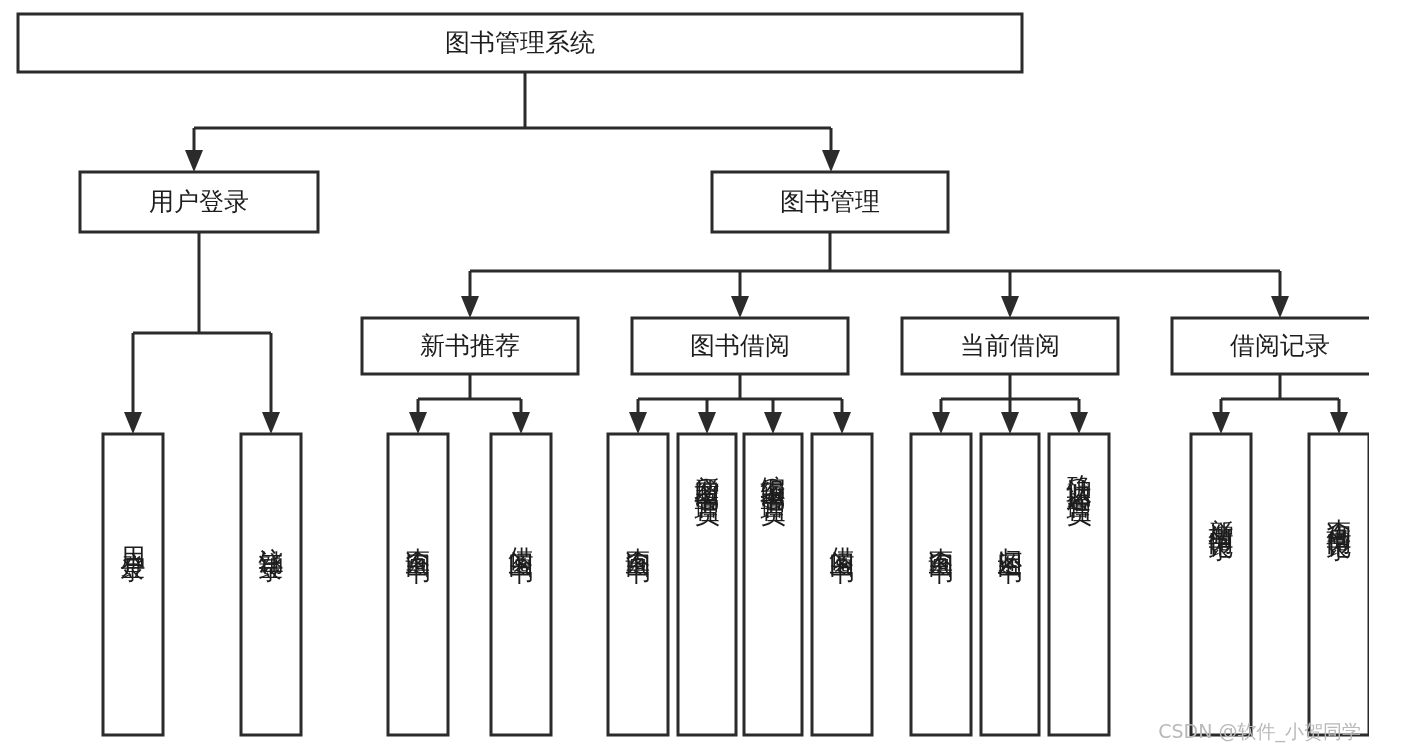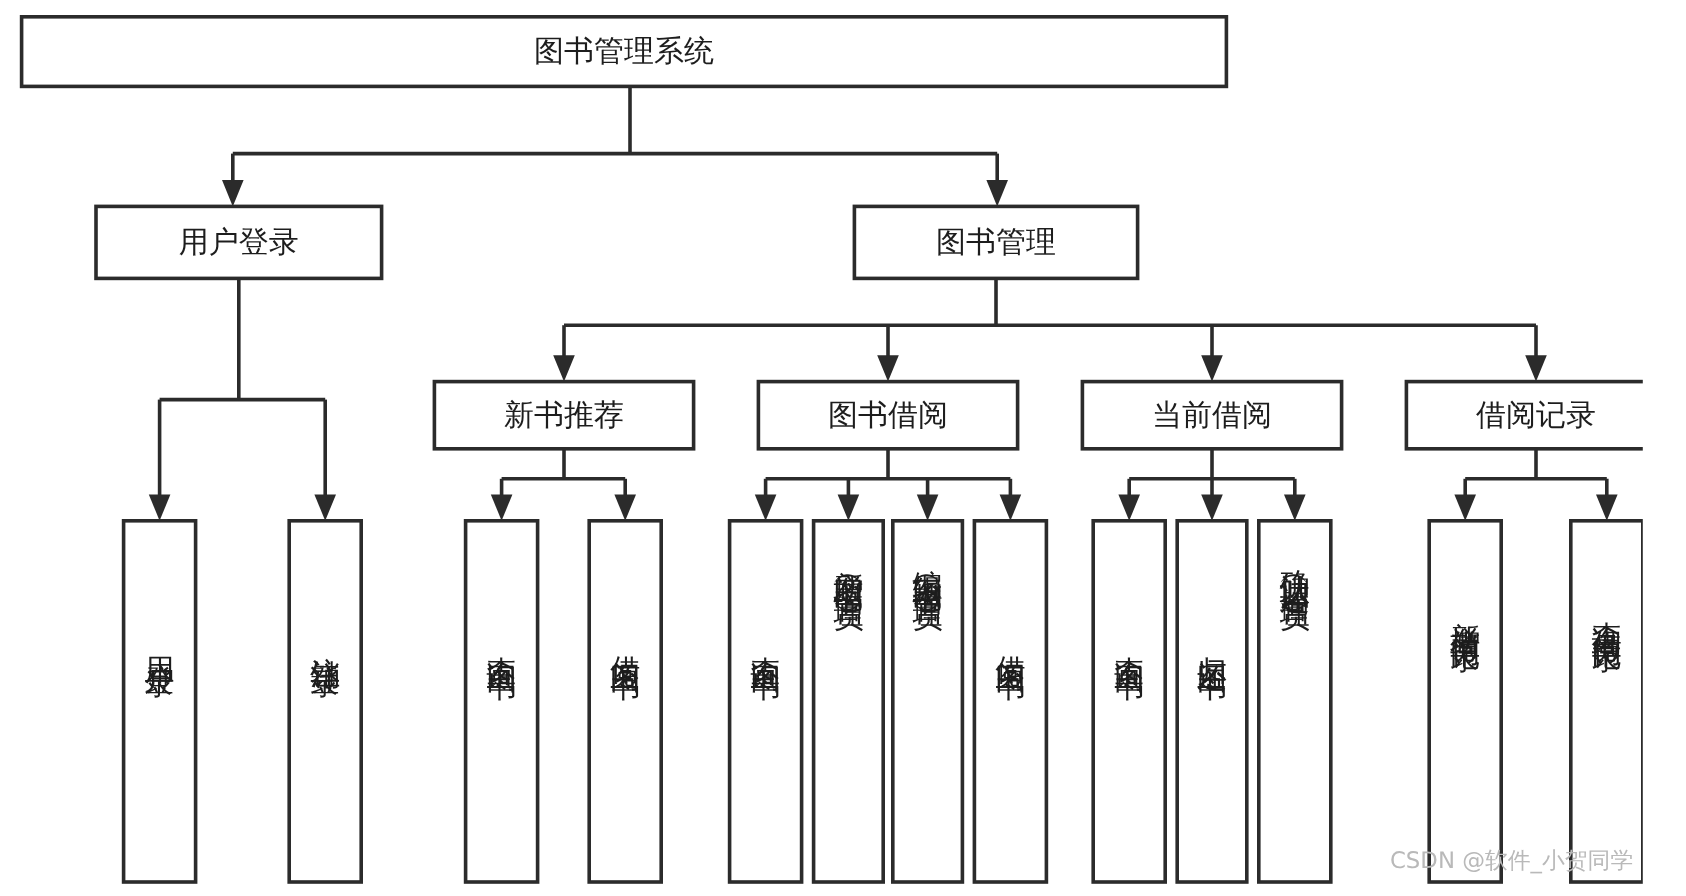--- a/index.html
+++ b/index.html
@@ -63,21 +63,21 @@
     line-height: 1;
     letter-spacing: 4px;
     color: #1d1d1d;
     white-space: nowrap;
     text-align: center;
     pointer-events: none;
   }
   .watermark {
     position: absolute;
     right: 8px;
-    bottom: 17px;
+    bottom: 2px;
     font-family: "DejaVu Sans", "Liberation Sans", sans-serif;
     font-size: 19px;
     color: #b9b9b9;
     white-space: nowrap;
     pointer-events: none;
   }
 </style>
 </head>
 <body>
 

